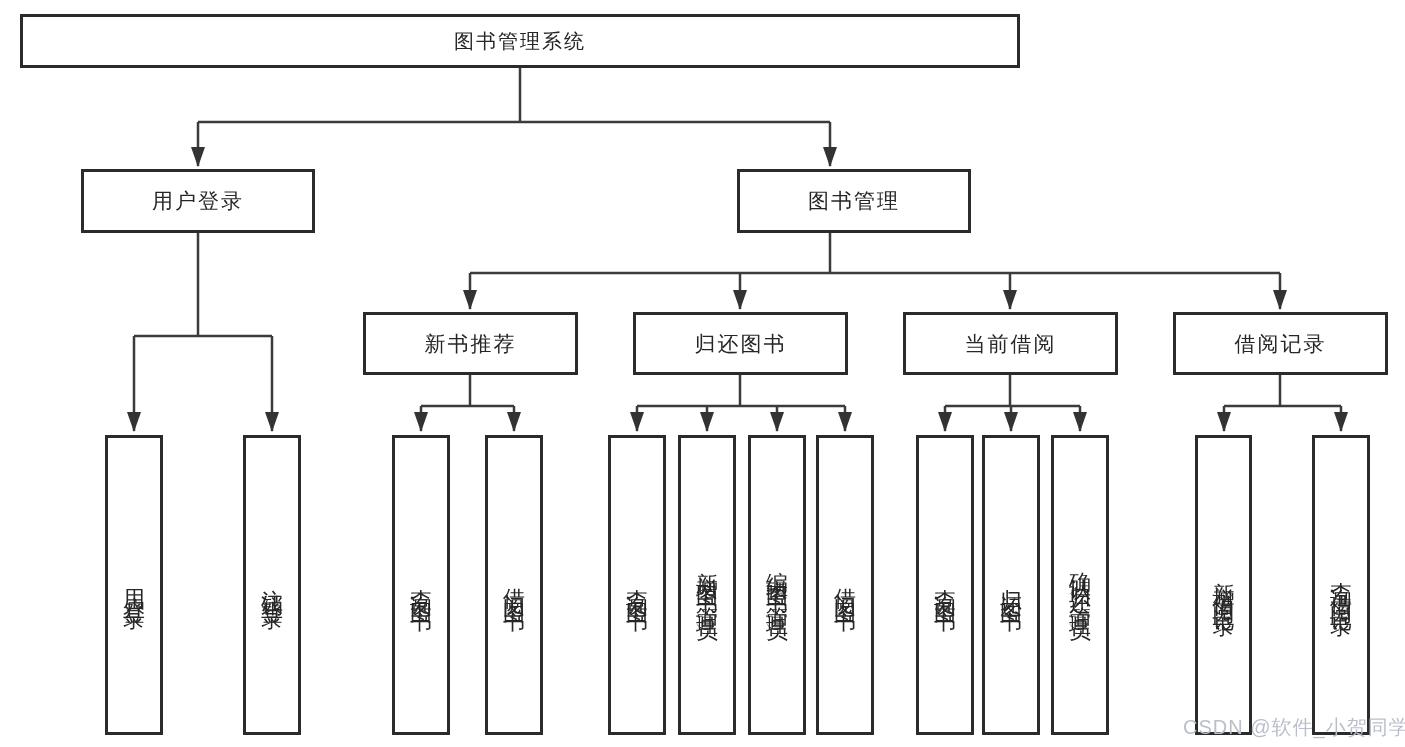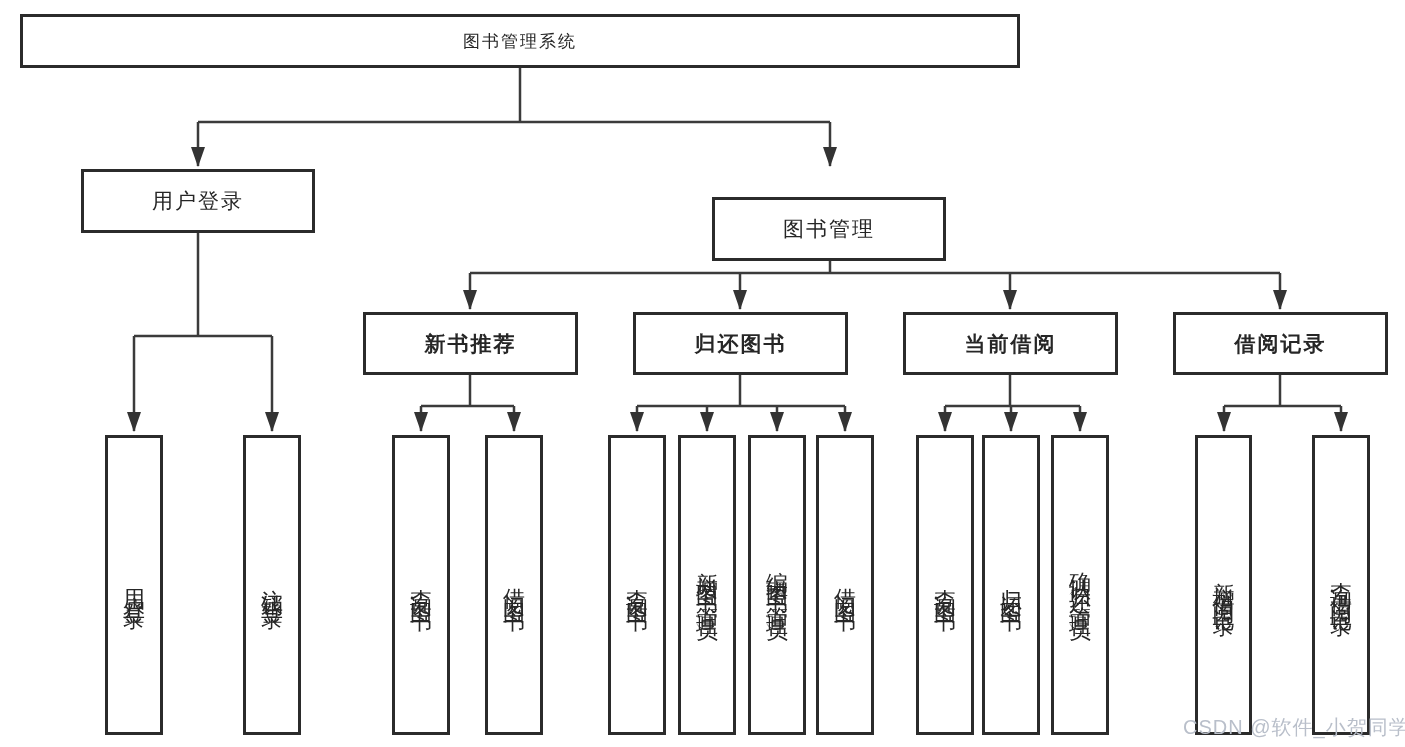--- a/index.html
+++ b/index.html
@@ -14,24 +14,24 @@
   svg.connectors path{fill:none;stroke:#3b3b3b;stroke-width:2.5;}
   .box{
     position:absolute;
     box-sizing:border-box;
     background:#ffffff;
     border:3px solid #2b2b2b;
     display:flex;align-items:center;justify-content:center;
     color:#262626;
     z-index:2;
   }
-  .root{left:20px;top:14px;width:1000px;height:54px;font-size:17px;letter-spacing:2px;}
+  .root{left:20px;top:14px;width:1000px;height:54px;font-size:20px;letter-spacing:2px;}
   .lvl{height:64px;font-size:21px;letter-spacing:2px;}
   .l1{top:169px;width:234px;}
-  .l2{top:312px;width:215px;height:63px;font-weight:bold;}
+  .l2{top:312px;width:215px;height:63px;}
   .leaf{top:435px;width:58px;height:300px;}
   .vtext{
     writing-mode:vertical-rl;
     font-size:22px;
     letter-spacing:7px;
     line-height:1;
     white-space:nowrap;
   }
   .watermark{
     position:absolute;
@@ -96,21 +96,21 @@
     <path d="M1341 406 V431" marker-end="url(#arrow)"></path>
   </svg>
 
   <div class="box root">
     <span>图书管理系统</span>
   </div>
 
   <div class="box lvl l1" style="left:81px;">
     <span>用户登录</span>
   </div>
-  <div class="box lvl l1" style="left:712px;margin-top:28px;">
+  <div class="box lvl l1" style="left:737px;">
     <span>图书管理</span>
   </div>
 
   <div class="box lvl l2" style="left:363px;">
     <span>新书推荐</span>
   </div>
   <div class="box lvl l2" style="left:633px;">
     <span>归还图书</span>
   </div>
   <div class="box lvl l2" style="left:903px;">

